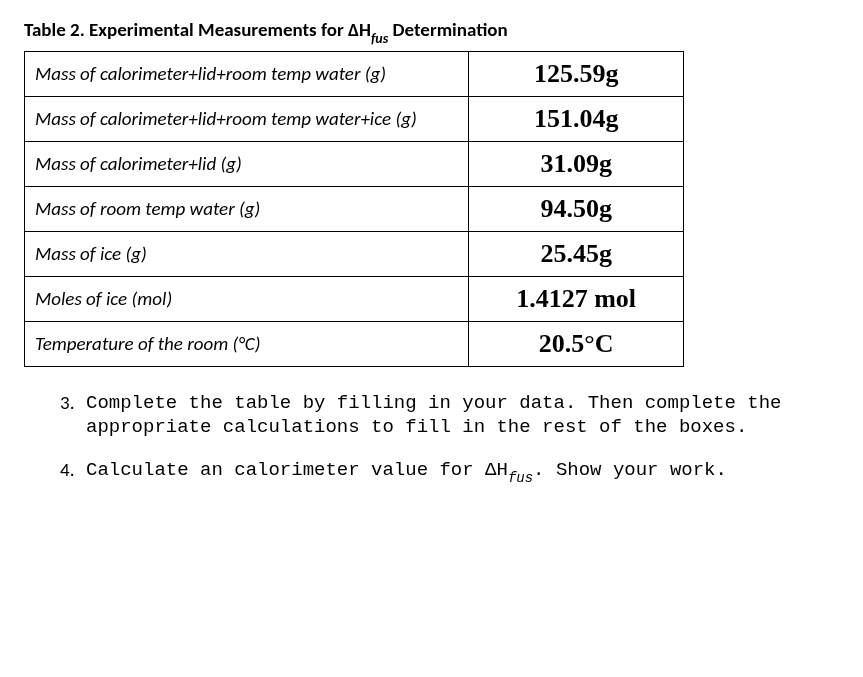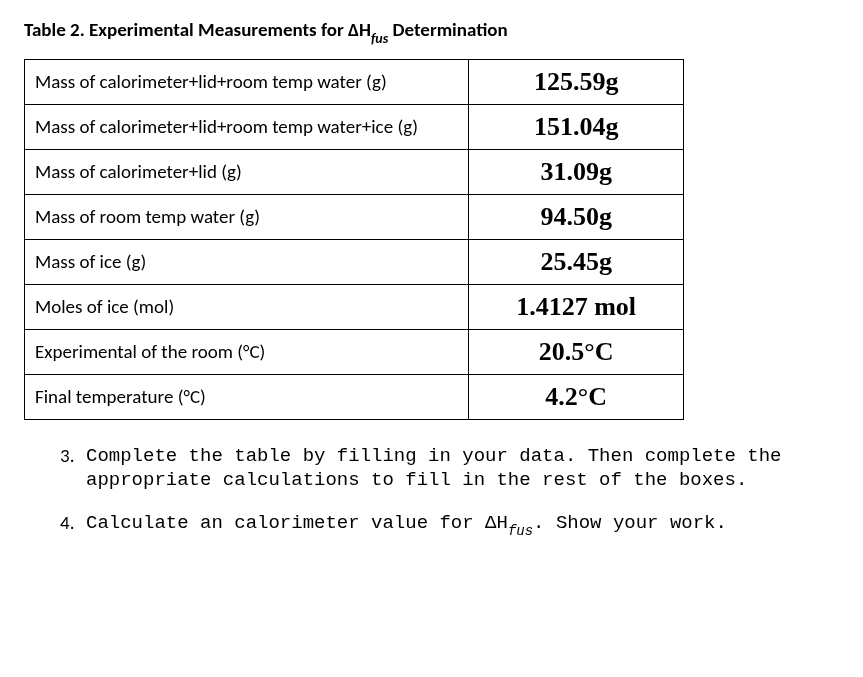--- a/index.html
+++ b/index.html
@@ -7,41 +7,42 @@
     margin: 0;
     padding: 18px 0 18px 24px;
     font-family: Calibri, Arial, sans-serif;
     font-size: 19px;
     color: #000;
     width: 863px;
     background: #fff;
   }
   .title {
     font-weight: bold;
-    margin-bottom: 14px;
+    margin-bottom: 6px;
   }
   .title .sub {
     font-style: italic;
     font-size: 14px;
     vertical-align: sub;
     position: relative;
     top: 2px;
   }
   table {
     border-collapse: collapse;
     width: 660px;
   }
   td {
     border: 1.5px solid #000;
     padding: 10px 10px 10px 10px;
     vertical-align: middle;
   }
   td.label {
     width: 445px;
     font-size: 19px;
+    font-style: italic;
   }
   td.value {
     width: 215px;
     text-align: center;
     font-family: "Comic Sans MS", "Segoe Script", cursive;
     font-size: 26px;
     font-weight: 600;
     line-height: 1;
     padding: 9px 4px;
   }
@@ -98,26 +99,22 @@
     </tr>
     <tr>
       <td class="label">Mass of ice (g)</td>
       <td class="value">25.45g</td>
     </tr>
     <tr>
       <td class="label">Moles of ice (mol)</td>
       <td class="value">1.4127 mol</td>
     </tr>
     <tr>
-      <td class="label">Experimental of the room (°C)</td>
+      <td class="label">Temperature of the room (°C)</td>
       <td class="value">20.5°C</td>
-    </tr>
-    <tr>
-      <td class="label">Final temperature (°C)</td>
-      <td class="value">4.2°C</td>
     </tr>
   </tbody>
 </table>
 
 <div class="questions">
   <div class="qrow">
     <div class="qnum">3.</div>
     <div class="qtext">Complete the table by filling in your data. Then complete the appropriate calculations to fill in the rest of the boxes.</div>
   </div>
   <div class="qrow">

